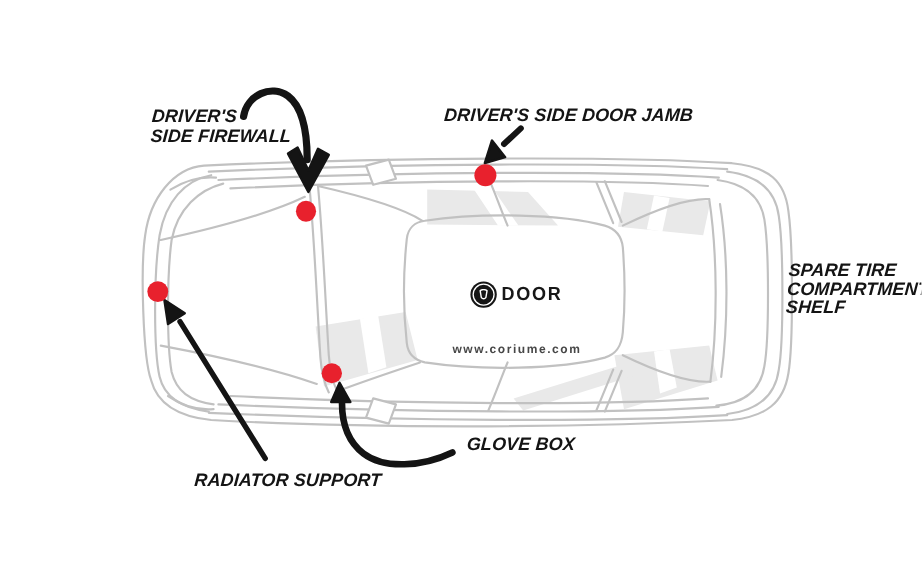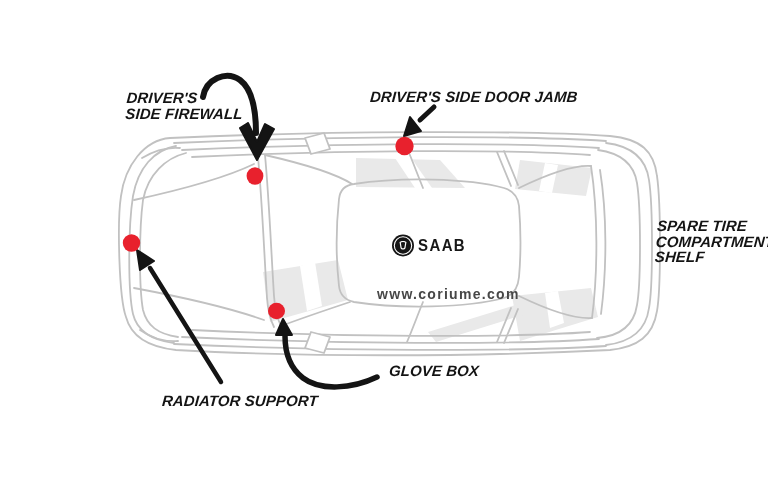--- a/index.html
+++ b/index.html
@@ -12,21 +12,21 @@
     position:absolute;font-style:italic;font-weight:700;font-size:15px;
     line-height:15.5px;letter-spacing:0.1px;color:#141414;white-space:pre-line;
     transform:skewX(-4deg);
   }
   .brand-wordmark{
     position:absolute;left:418px;top:237px;font-weight:700;font-size:15px;
     letter-spacing:1.4px;color:#171717;transform:scaleY(1.05);
   }
   .badge{position:absolute;left:391px;top:233px;width:24px;height:25px;}
   .website-url{
-    position:absolute;left:377px;top:286px;font-weight:700;font-size:14px;
+    position:absolute;left:377px;top:286px;font-weight:700;font-size:10px;
     letter-spacing:1.3px;color:#474747;
   }
 </style>
 </head>
 <body>
 
 <div class="stage">
 
   <svg class="car" width="768" height="486" viewBox="0 0 768 486">
 
@@ -140,16 +140,16 @@
   <div class="marker-label" style="left:370px;top:89px;">DRIVER'S SIDE DOOR JAMB</div>
 
   <div class="marker-label" style="left:656px;top:218px;">SPARE TIRE
 COMPARTMENT
 SHELF</div>
 
   <div class="marker-label" style="left:389px;top:363px;">GLOVE BOX</div>
 
   <div class="marker-label" style="left:162px;top:393px;">RADIATOR SUPPORT</div>
 
-  <div class="brand-wordmark">SAAB</div>
+  <div class="brand-wordmark">DOOR</div>
 
   <div class="website-url">www.coriume.com</div>
 </div>
 
 </body></html>

